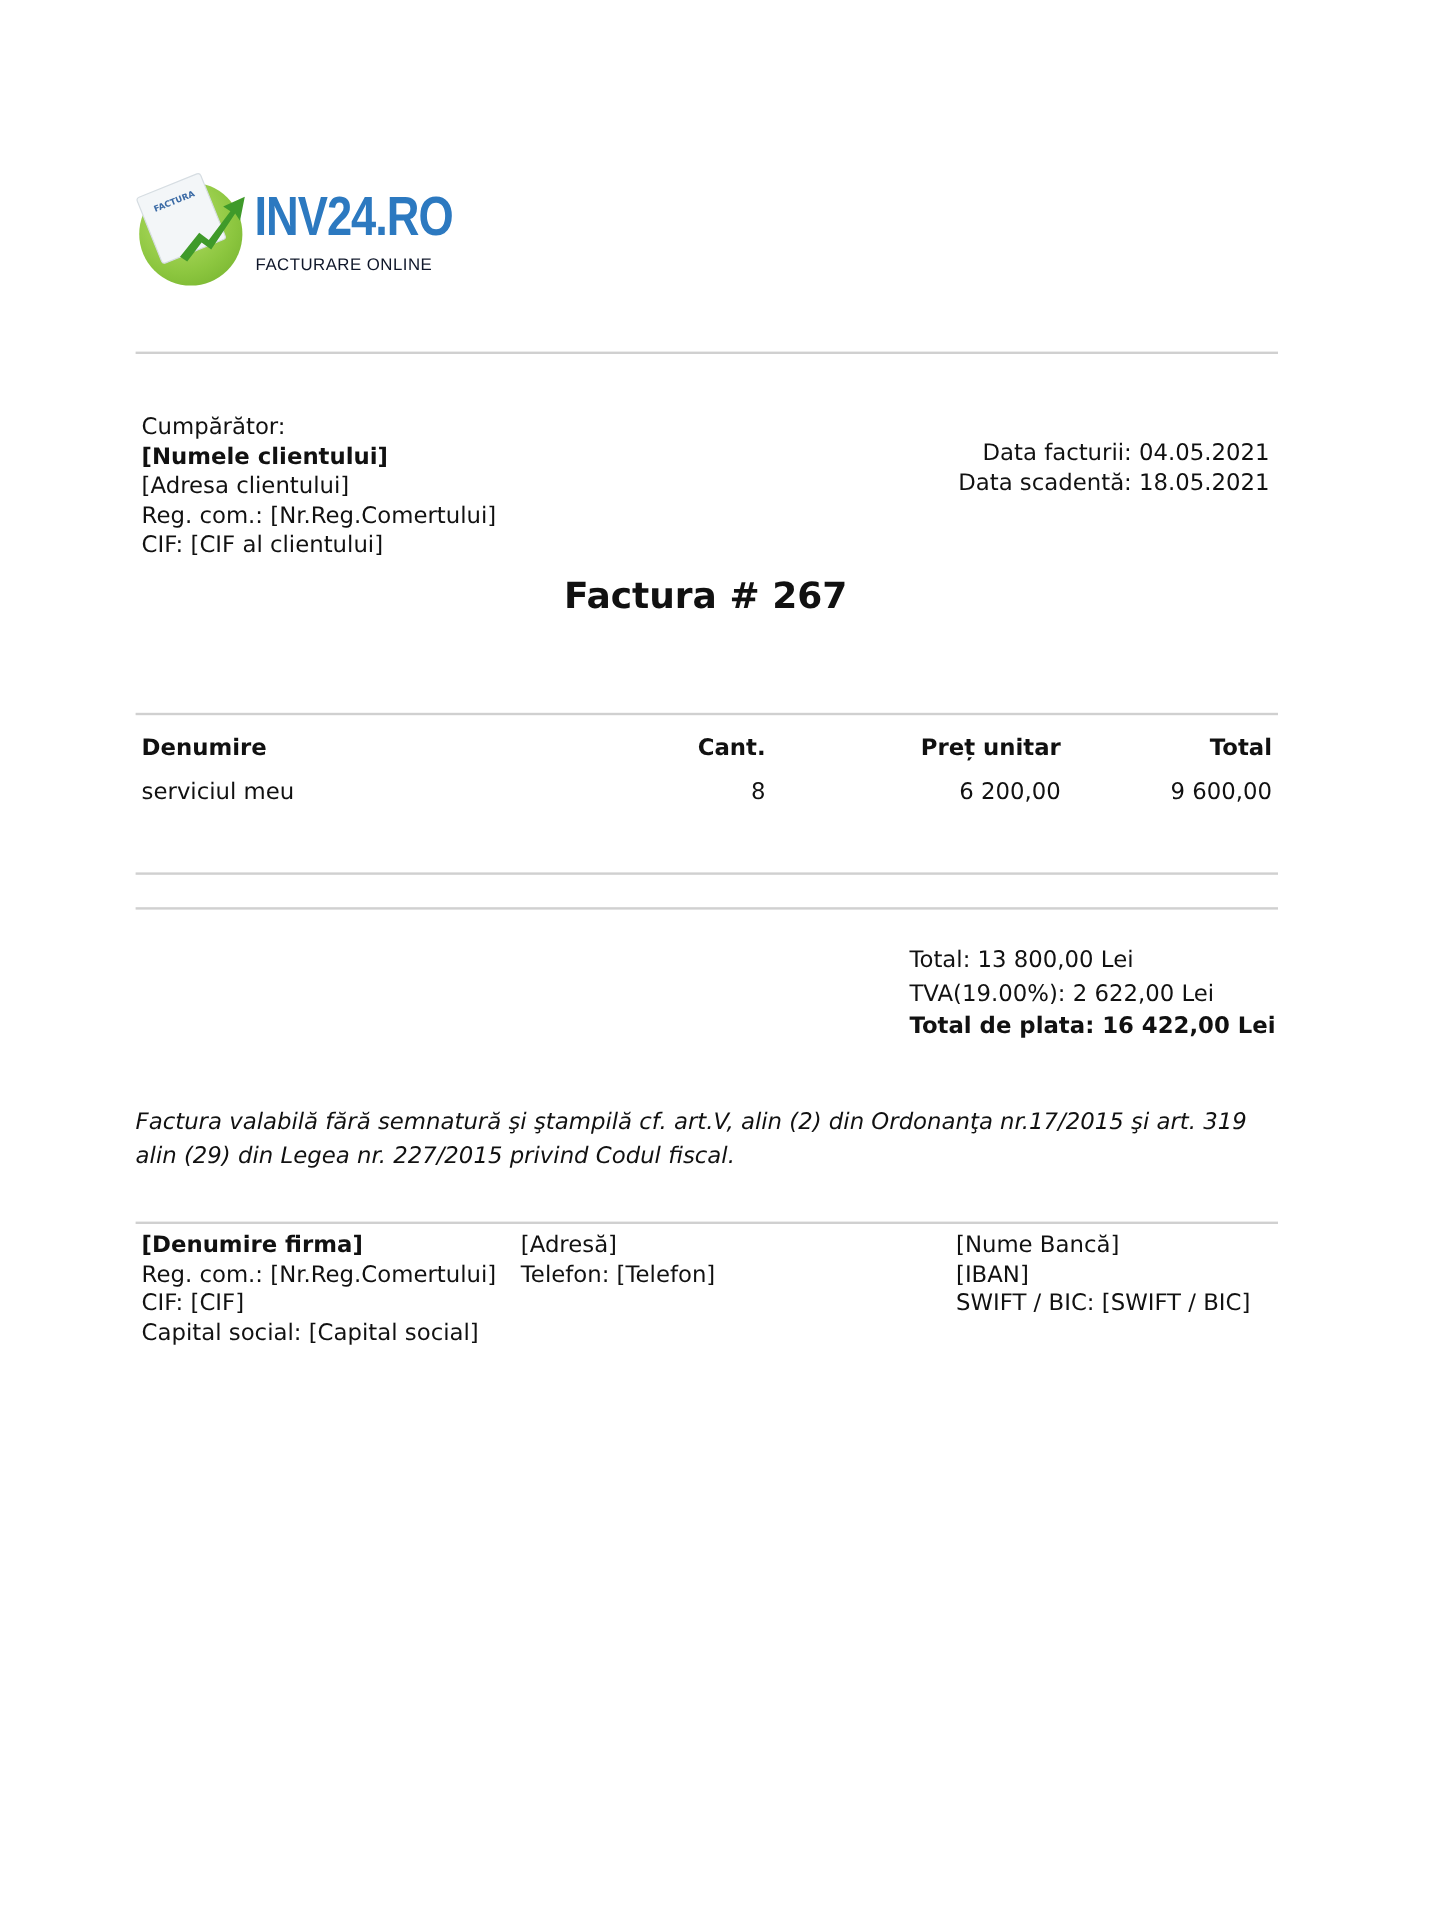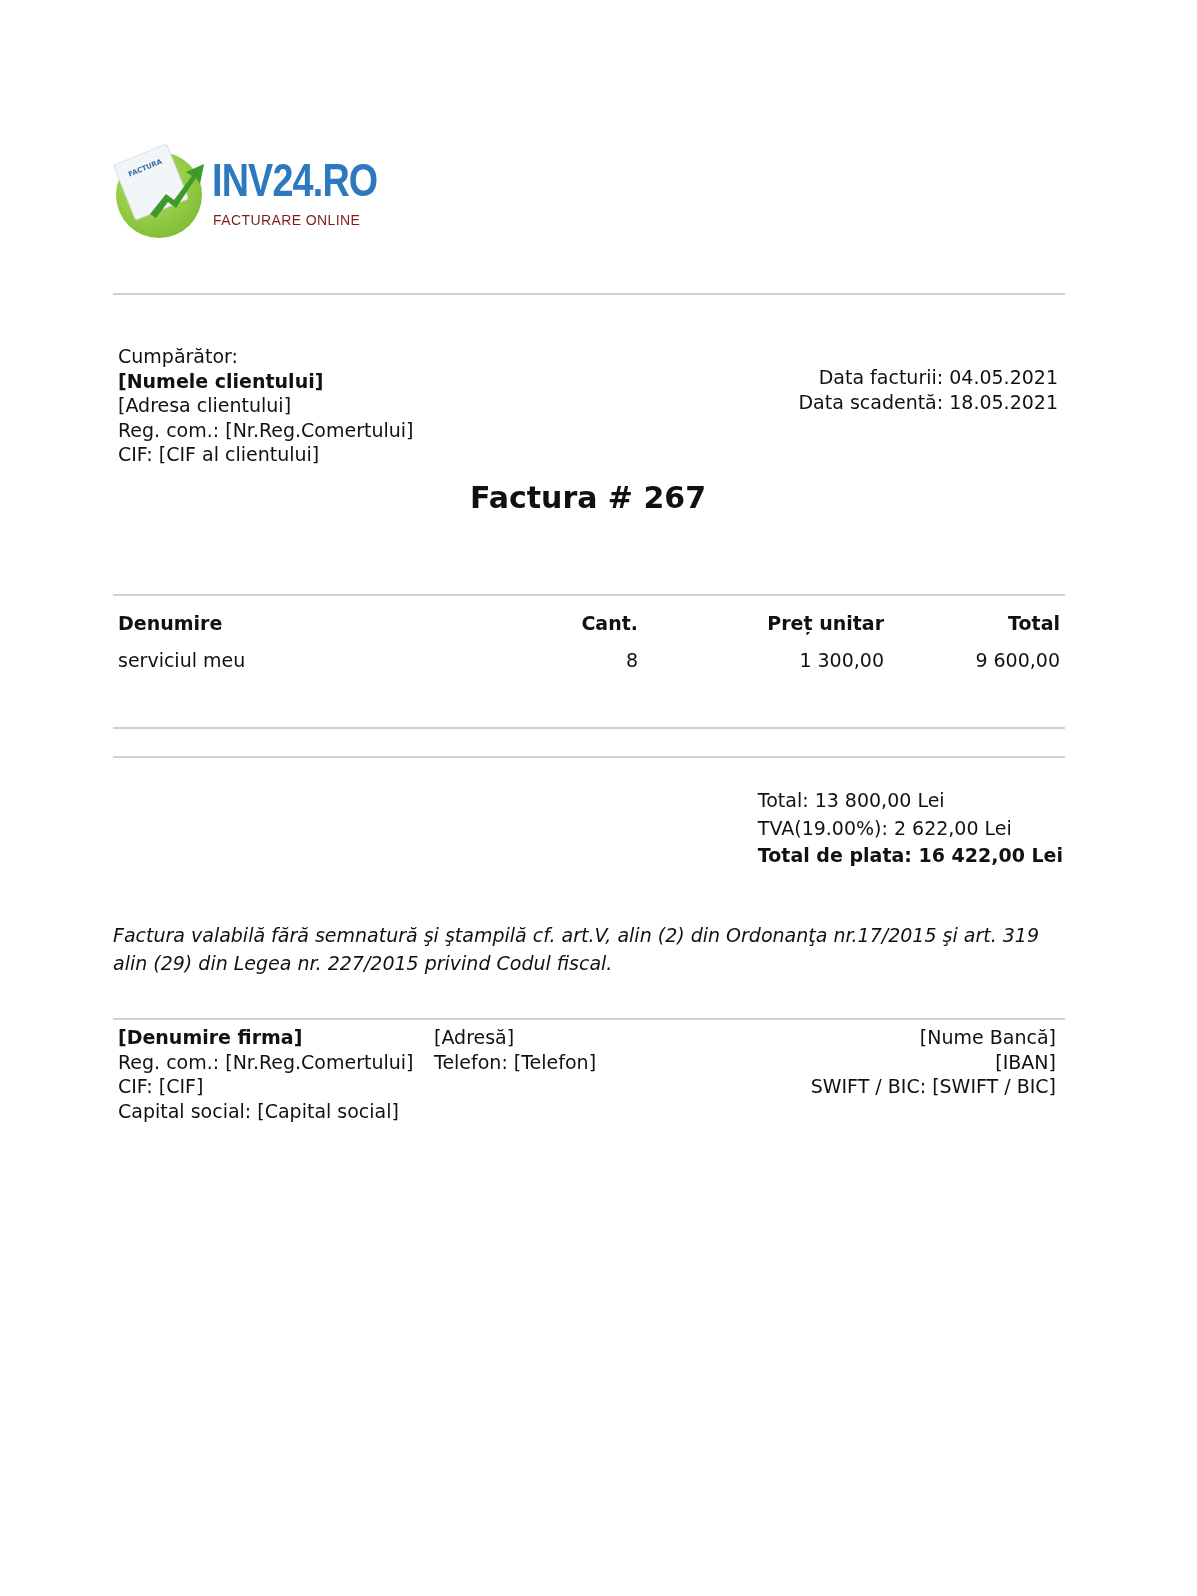--- a/index.html
+++ b/index.html
@@ -4,35 +4,35 @@
 <style>
   html, body { margin: 0; padding: 0; background: #ffffff; }
   body { width: 1197px; height: 1596px; position: relative; font-family: "DejaVu Sans", sans-serif; color: #111; }
   .abs { position: absolute; }
   .logo { left: 116px; top: 146px; width: 260px; height: 92px; }
   .logo-circle { left: 0; top: 6px; width: 86px; height: 86px; border-radius: 50%; background: radial-gradient(circle at 40% 35%, #b9e06a 0%, #8cc63f 60%, #6fae2a 100%); }
   .logo-doc { left: 6px; top: 6px; width: 56px; height: 58px; background: #f3f6f8; border: 1px solid #d6dde2; transform: rotate(-22deg); border-radius: 3px; }
   .logo-doc .txt { position: absolute; left: 10px; top: 10px; font-size: 7px; color: #3a6aa5; font-weight: bold; }
   .logo-arrow { left: 20px; top: 10px; width: 70px; height: 70px; }
   .logo-title { left: 96px; top: 6px; font-family: "Liberation Sans", sans-serif; font-weight: bold; font-size: 46px; color: #2c79c0; letter-spacing: -1px; transform: scaleX(0.82); transform-origin: left; line-height: 56px; }
-  .logo-sub { left: 97px; top: 66px; font-family: "Liberation Sans", sans-serif; font-size: 14px; color: #7f1d1d; letter-spacing: 0.4px; }
+  .logo-sub { left: 97px; top: 66px; font-family: "Liberation Sans", sans-serif; font-size: 14px; color: #0f172a; letter-spacing: 0.4px; }
   .hr { left: 113px; width: 952px; height: 0; border-top: 2px solid #d0d0d0; }
   .txt16 { font-size: 19px; line-height: 24.5px; }
   .buyer { left: 118px; top: 344px; }
   .bold { font-weight: bold; }
   .dates { right: 139px; top: 365px; text-align: right; }
   .title { left: 0; width: 1176px; top: 480px; text-align: center; font-size: 30px; font-weight: bold; }
   table.items { position: absolute; left: 113px; top: 608px; width: 952px; border-collapse: collapse; font-size: 19px; }
   table.items th { font-weight: bold; padding: 4px 5px 12px; height: 20px; }
   table.items td { padding: 2px 5px 6px; height: 24px; }
   .l { text-align: left; } .r { text-align: right; }
   .totals { right: 134px; top: 787px; text-align: left; font-size: 19px; line-height: 27.5px; }
   .note { left: 113px; top: 922px; width: 960px; font-size: 19px; font-style: italic; line-height: 27.5px; }
   .footer { top: 1025px; font-size: 19px; line-height: 24.5px; }
-  .f1 { left: 118px; } .f2 { left: 434px; } .f3 { right: 141px; text-align: right; }
+  .f1 { left: 118px; } .f2 { left: 434px; } .f3 { right: 155px; }
 </style>
 </head>
 <body>
 
 <div class="abs logo">
   <div class="abs logo-circle"></div>
   <div class="abs logo-doc">
     <span class="txt">FACTURA</span>
   </div>
   <svg class="abs logo-arrow" viewBox="0 0 70 70">
@@ -67,21 +67,21 @@
       <th class="l" style="width:420px;">Denumire</th>
       <th class="r" style="width:90px;">Cant.</th>
       <th class="r" style="width:236px;">Preț unitar</th>
       <th class="r">Total</th>
     </tr>
   </thead>
   <tbody>
     <tr>
       <td class="l">serviciul meu</td>
       <td class="r">8</td>
-      <td class="r">1 300,00</td>
+      <td class="r">6 200,00</td>
       <td class="r">9 600,00</td>
     </tr>
   </tbody>
 </table>
 
 <div class="abs hr" style="top:727px;"></div>
 <div class="abs hr" style="top:756px;"></div>
 
 <div class="abs totals">
   <div>Total: 13 800,00 Lei</div>

